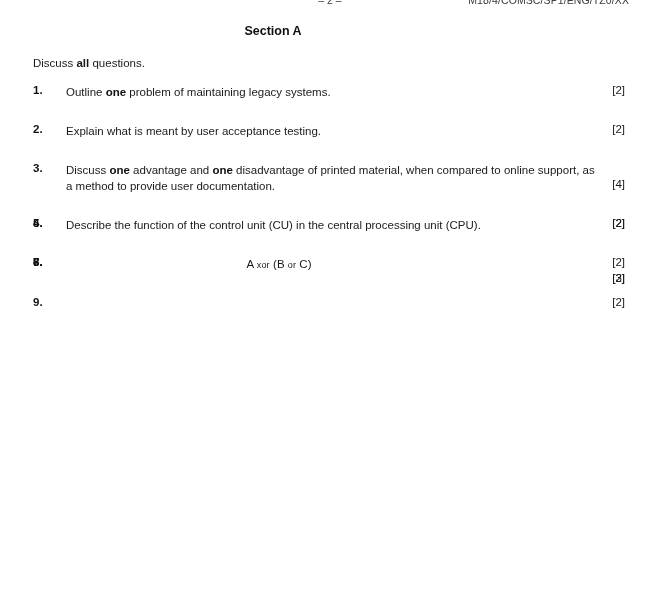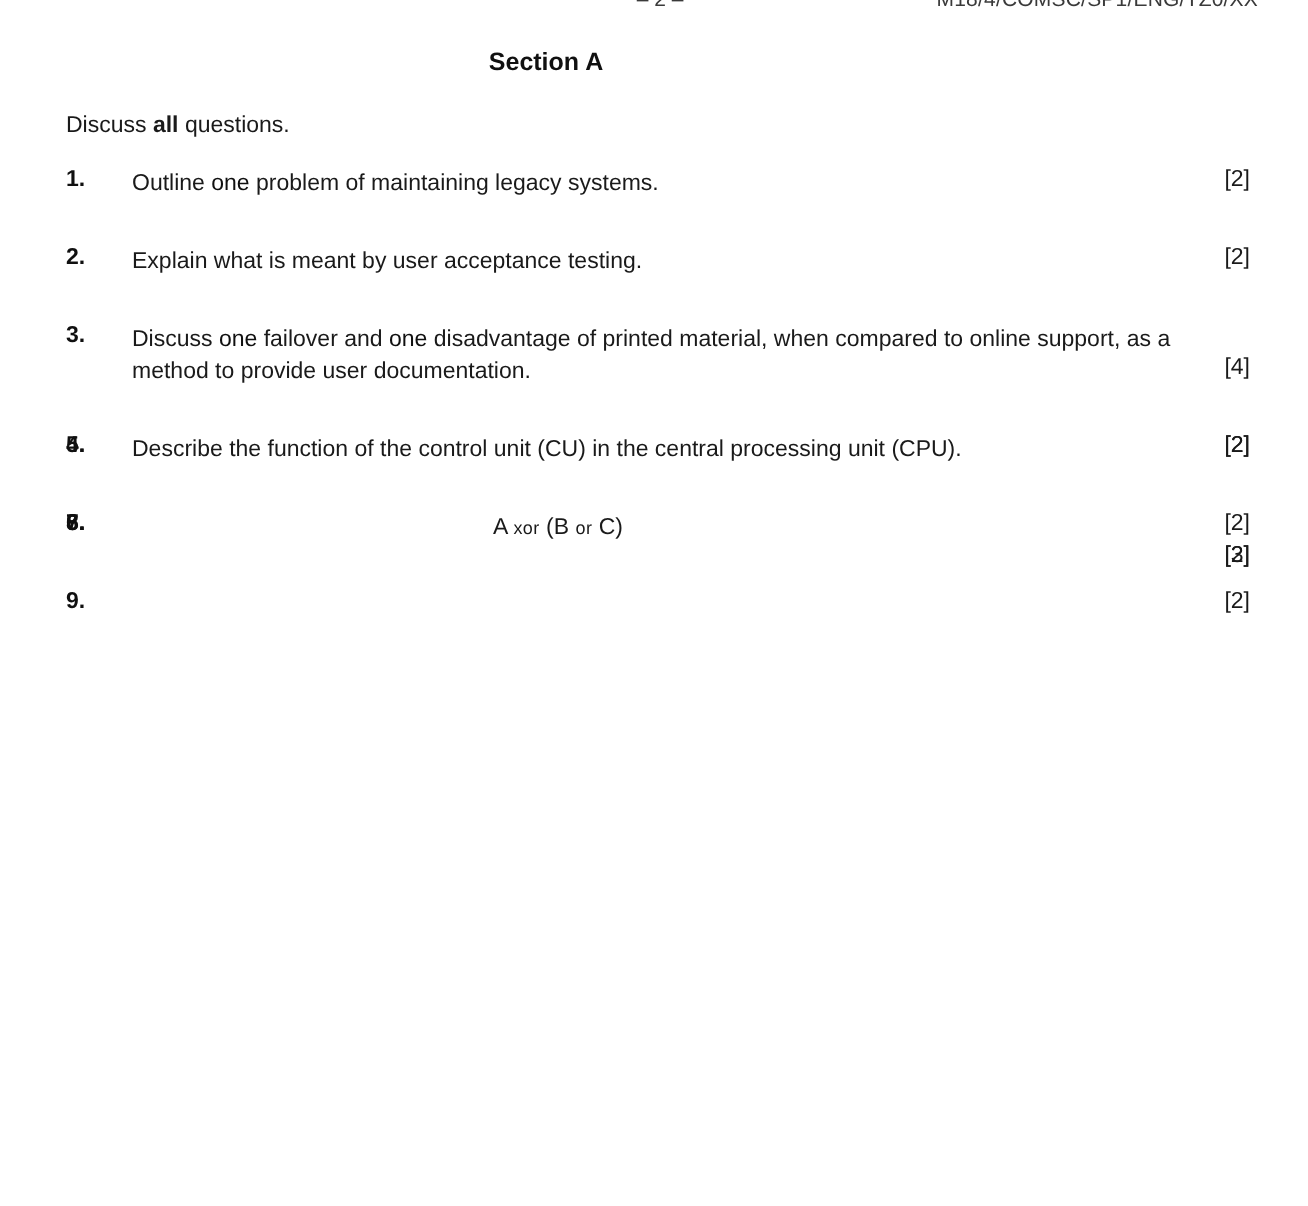--- a/index.html
+++ b/index.html
@@ -87,21 +87,21 @@
     color: #101010;
   }
   .q-body {
     margin-left: 66px;
     margin-right: 55px;
     font-size: 11.5px;
     line-height: 16px;
     color: #1a1a1a;
   }
   .q-body b {
-    font-weight: normal;
+    font-weight: bold;
     color: #101010;
     margin-top: 17px;
   }
   .q-marks {
     position: absolute;
     right: 29px;
     font-size: 11.5px;
     color: #1a1a1a;
     white-space: nowrap;
   }
@@ -144,21 +144,21 @@
       <div class="q-body"><span>Outline </span><b>one</b><span> problem of maintaining legacy systems.</span></div>
       <span class="q-marks line-1">[2]</span>
     </div>
     <div class="question">
       <span class="q-num">2.</span>
       <div class="q-body"><span>Explain what is meant by user acceptance testing.</span></div>
       <span class="q-marks line-1">[2]</span>
     </div>
     <div class="question">
       <span class="q-num">3.</span>
-      <div class="q-body"><span>Discuss </span><b>one</b><span> failover and </span><b>one</b><span> disadvantage of printed material, when compared to online support, as a method to provide user documentation.</span></div>
+      <div class="q-body"><span>Discuss </span><b>one</b><span> advantage and </span><b>one</b><span> disadvantage of printed material, when compared to online support, as a method to provide user documentation.</span></div>
       <span class="q-marks line-2">[4]</span>
     </div>
     <div class="question">
       <span class="q-num">4.</span>
       <span class="q-marks line-1">[2]</span>
     </div>
     <div class="question">
       <span class="q-num">5.</span>
       <div class="q-body"><span>Describe the function of the control unit (CU) in the central processing unit (CPU).</span></div>
       <span class="q-marks line-1">[2]</span>

